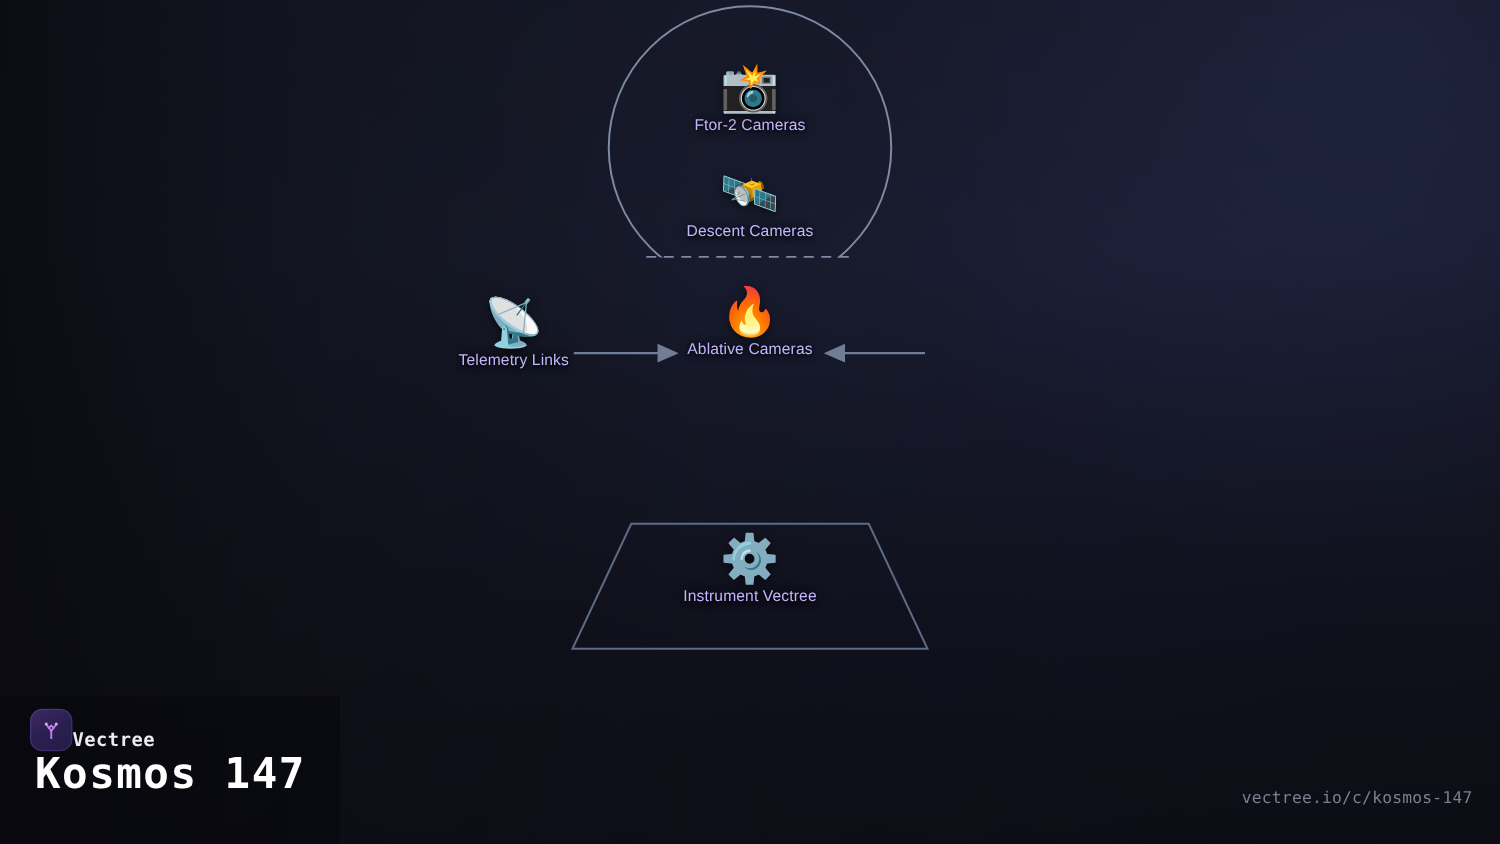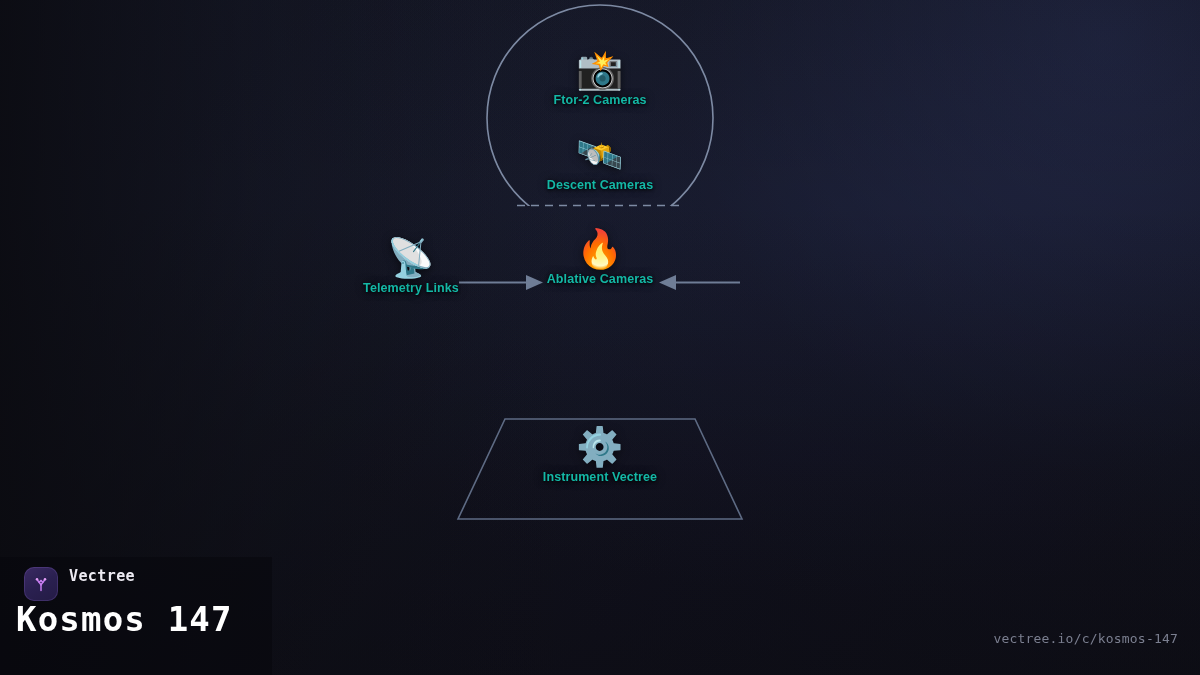--- a/index.html
+++ b/index.html
@@ -64,65 +64,64 @@
     font-family: "DejaVu Sans", sans-serif;
     font-size: 38px;
     line-height: 44px;
     display: block;
     filter: drop-shadow(0 2px 4px rgba(0,0,0,0.55));
   }
   .node .node-label {
     display: block;
     font-family: "Liberation Sans", sans-serif;
     font-size: 12.5px;
-    font-weight: bold;
+    font-weight: normal;
     letter-spacing: 0.1px;
-    color: #14b8a6;
+    color: #c4b5fd;
     text-shadow: 0 1px 3px rgba(0,0,0,0.9), 0 0 8px rgba(0,0,0,0.7);
     margin-top: 1px;
   }
 
   #node-cameras   { left: 600px; top: 48px; }
   #node-capsule   { left: 600px; top: 133px; }
   #node-telemetry { left: 411px; top: 236px; }
   #node-shield    { left: 600px; top: 227px; }
   #node-instrument{ left: 600px; top: 425px; }
 
   
   #footer {
     position: absolute;
     left: 0; right: 0; bottom: 0;
     height: 120px;
   }
   #brand-row {
     position: absolute;
     left: 24px; top: 12px;
     display: flex;
-    align-items: flex-start;
-    gap: 11px;
+    align-items: flex-end;
   }
   #brand-logo {
     width: 34px; height: 34px;
     border-radius: 10px;
     background: linear-gradient(150deg, #3b2a63 0%, #2a2050 50%, #241b45 100%);
     box-shadow: inset 0 0 0 1px rgba(160,120,230,0.20);
     display: flex;
     align-items: center;
     justify-content: center;
   }
   #brand-name {
     font-family: "DejaVu Sans Mono", monospace;
     font-size: 15px;
     font-weight: bold;
     color: #eceaf2;
     letter-spacing: 0.4px;
   }
   #page-title {
     position: absolute;
-    left: 16px; top: 44px;
+    left: 28px; top: 44px;
     font-family: "DejaVu Sans Mono", monospace;
     font-size: 34px;
     font-weight: bold;
     color: #ffffff;
     letter-spacing: 1.2px;
     white-space: nowrap;
   }
   #footer-url {
     position: absolute;
     right: 22px; bottom: 29px;

